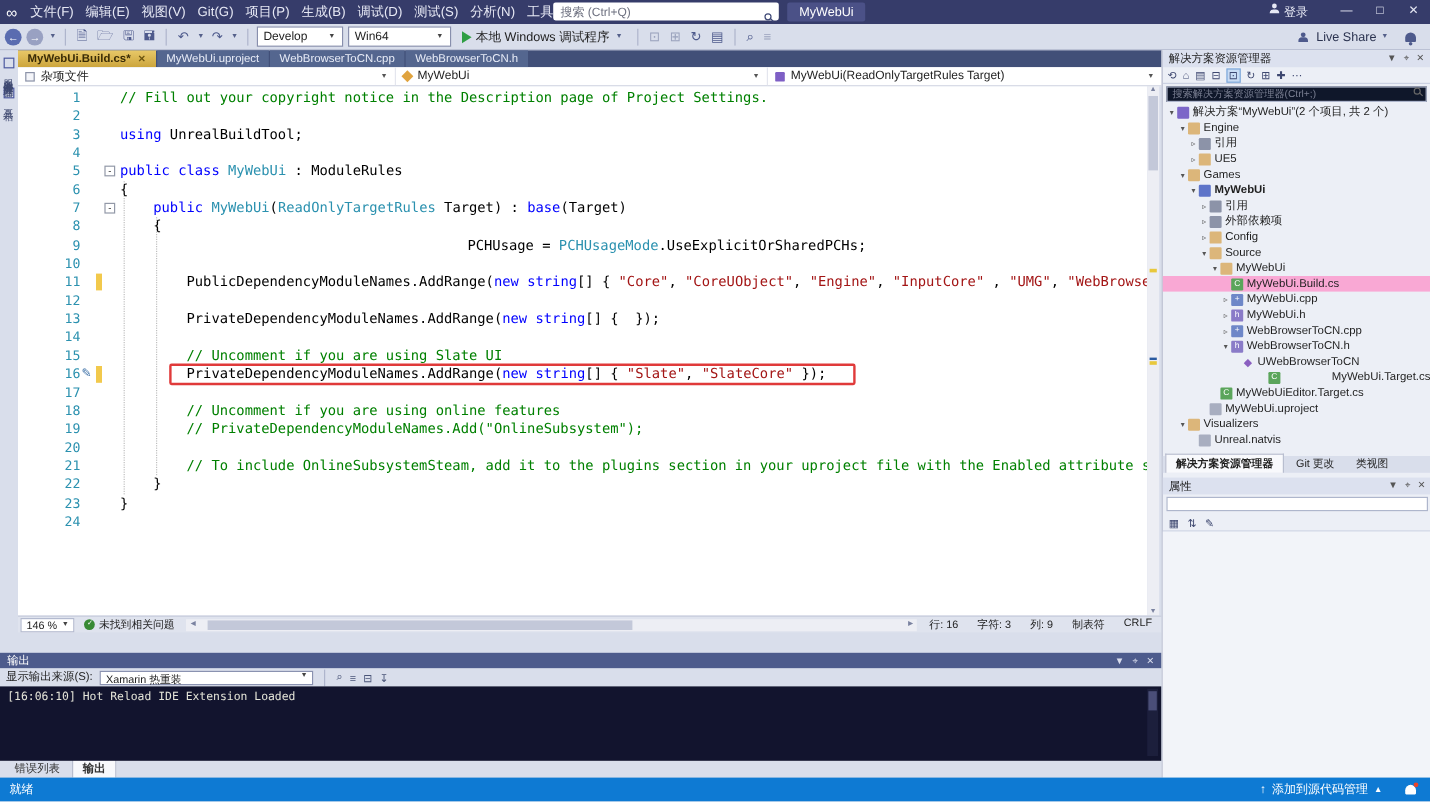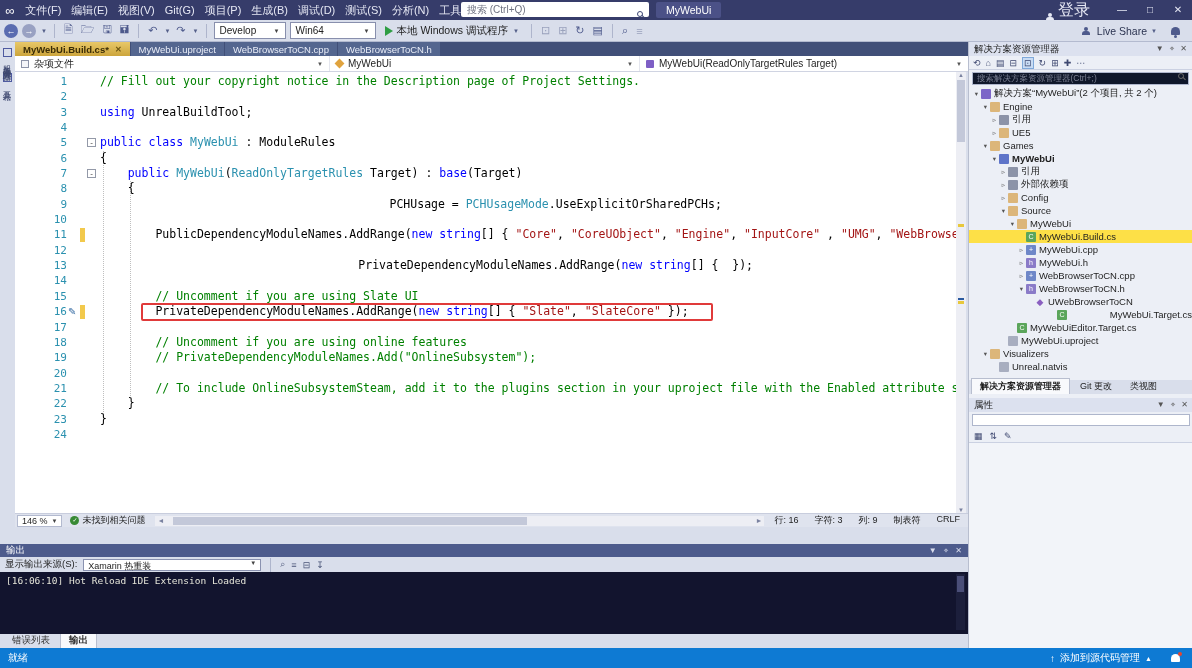--- a/index.html
+++ b/index.html
@@ -11,21 +11,21 @@
   .vslogo{margin:0 6px 0 5px;font-size:13px;color:#FFF;font-style:italic}
   .menu-item{padding:0 5px;height:20px;line-height:20px}
   .qsearch{position:absolute;left:461px;top:2px;width:188px;height:15px;background:#FFF;border-radius:2px;display:flex;align-items:flex-end;padding:0 6px;font-size:10px;color:#6E7180}
   .mag{margin-left:auto;width:6px;height:6px;border:1.3px solid #3E4876;border-radius:50%;position:relative;flex:none}
   .mag::after{content:'';position:absolute;width:4px;height:1.3px;background:#3E4876;transform:rotate(45deg);right:-3px;bottom:-1px}
   .wintitle{position:absolute;left:656px;top:2px;height:16px;line-height:16px;background:#4B5187;border-radius:2px;color:#FFF;font-size:10.5px;padding:0 10px}
   .tb-right{position:absolute;right:0;top:0;height:20px;display:flex;align-items:center}
   .person{width:8px;height:8px;position:relative;margin:0 4px 0 0}
   .person::before{content:'';position:absolute;left:2px;top:0;width:4px;height:4px;border-radius:50%;background:#E6E8F4}
   .person::after{content:'';position:absolute;left:0;bottom:0;width:8px;height:3.5px;border-radius:3px 3px 0 0;background:#E6E8F4}
-  .signin{display:flex;align-items:flex-end;font-size:16px;margin-right:18px}
+  .signin{display:flex;align-items:flex-start;font-size:10px;margin-right:18px}
   .winbtn{width:28px;height:20px;text-align:center;line-height:20px;font-size:10px;color:#E6E8F4}
 
   
   .toolbar{position:absolute;left:0;top:20px;width:1192px;height:22px;background:#D9DEEB;border-bottom:1px solid #B3BACF;display:flex;align-items:center;padding:0 4px;gap:4px;font-size:11px;color:#4A5578}
   .circle-btn{width:14px;height:14px;border-radius:50%;background:#5A6CB0;color:#FFF;font-size:9px;display:flex;align-items:center;justify-content:center;flex:none}
   .circle-btn.dis{background:#99A1C2}
   .sep{width:1px;height:14px;background:#AEB5CC;margin:0 3px;flex:none}
   .gicon{font-size:11px;color:#4E5A8C;padding:0 2px}
   .gicon.dis{color:#9AA2BC}
   .tinycar{font-size:6px;color:#55608A;margin-left:1px}
@@ -109,21 +109,21 @@
   
   .rpanel{position:absolute;left:968px;top:42px;width:224px;height:606px;background:#ECEFF6;border-left:1px solid #B8BECF;font-size:9.5px}
   .rp-header{height:14px;display:flex;align-items:center;padding:0 5px;background:#DCE1EF;color:#1E1E1E}
   .rp-hicons{margin-left:auto;display:flex;gap:6px;font-size:8px;color:#555}
   .rp-toolbar{height:14px;display:flex;align-items:center;gap:5px;padding:0 4px;font-size:9px;color:#3E4870;border-bottom:1px solid #CBD1E2}
   .rp-toolbar .act{background:#C9DCF4;border:1px solid #7FA8D9;padding:0 1px}
   .rp-search{margin:2px 3px;height:13px;background:#0f172a;border:1px solid #AEB6CC;display:flex;padding:0 4px;font-size:8.5px;color:#7A7F92}
   .rp-search .mag{border-color:#666}.rp-search .mag::after{background:#666}
   .tree{margin-top:2px}
   .trow{height:13px;display:flex;align-items:center;white-space:nowrap;overflow:hidden}
-  .trow.sel{background:#fde047}
+  .trow.sel{background:#f9a8d4}
   .arrow{width:9px;flex:none;font-size:6.5px;color:#555;text-align:center}
   .ticon{width:10px;height:10px;flex:none;margin-right:3px;font-size:7px;line-height:10px;text-align:center;color:#FFF;border-radius:1px;font-family:"Liberation Sans",sans-serif}
   .i-folder{background:#DCB67A}.i-sln{background:#7C66C8}.i-proj{background:#5E74C9}.i-ref{background:#8C93A8}
   .i-cs{background:#5BA55B}.i-cpp{background:#6E87C8}.i-h{background:#8A7BC8}.i-file{background:#A8AEC0}
   .i-class{background:transparent;color:#8A5FC0;font-size:9px}
   .tlabel.b{font-weight:bold}
   .rp-tabs{position:absolute;top:338px;left:0;width:224px;height:14px;display:flex;align-items:flex-end;background:#D9DEEB;padding-left:2px;font-size:9px;gap:2px}
   .props-header{position:absolute;top:356px;left:0;width:224px}
   .props-input{position:absolute;top:372px;left:3px;width:218px;height:12px;background:#FFF;border:1px solid #AEB6CC}
   .props-toolbar{position:absolute;top:388px;left:0;width:224px;height:13px;display:flex;align-items:center;gap:7px;padding:0 5px;font-size:9px;color:#3E4870;border-bottom:1px solid #CBD1E2}
@@ -271,21 +271,21 @@
       <div class="code-row"><span class="ln">3</span><span class="chg"></span><span class="fold"></span><span class="code" style="padding-left: 0px;"><span class="tk-kw">using</span><span class="tk-pl"> UnrealBuildTool;</span></span></div>
       <div class="code-row"><span class="ln">4</span><span class="chg"></span><span class="fold"></span><span class="code" style="padding-left: 0px;"></span></div>
       <div class="code-row"><span class="ln">5</span><span class="chg"></span><span class="fold"><span class="box">-</span></span><span class="code" style="padding-left: 0px;"><span class="tk-kw">public</span><span class="tk-pl"> </span><span class="tk-kw">class</span><span class="tk-pl"> </span><span class="tk-ty">MyWebUi</span><span class="tk-pl"> : ModuleRules</span></span></div>
       <div class="code-row"><span class="ln">6</span><span class="chg"></span><span class="fold"></span><span class="code" style="padding-left: 0px;"><span class="tk-pl">{</span></span></div>
       <div class="code-row"><span class="ln">7</span><span class="chg"></span><span class="fold"><span class="box">-</span></span><span class="code" style="padding-left: 27.7px;"><span class="tk-kw">public</span><span class="tk-pl"> </span><span class="tk-ty">MyWebUi</span><span class="tk-pl">(</span><span class="tk-ty">ReadOnlyTargetRules</span><span class="tk-pl"> Target) : </span><span class="tk-kw">base</span><span class="tk-pl">(Target)</span></span></div>
       <div class="code-row"><span class="ln">8</span><span class="chg"></span><span class="fold"></span><span class="code" style="padding-left: 27.7px;"><span class="tk-pl">{</span></span></div>
       <div class="code-row"><span class="ln">9</span><span class="chg"></span><span class="fold"></span><span class="code" style="padding-left: 55.4px; text-align: center;"><span class="tk-pl">PCHUsage = </span><span class="tk-ty">PCHUsageMode</span><span class="tk-pl">.UseExplicitOrSharedPCHs;</span></span></div>
       <div class="code-row"><span class="ln">10</span><span class="chg"></span><span class="fold"></span><span class="code" style="padding-left: 55.4px;"></span></div>
       <div class="code-row"><span class="ln">11</span><span class="chg"><span class="bar"></span></span><span class="fold"></span><span class="code" style="padding-left: 55.4px;"><span class="tk-pl">PublicDependencyModuleNames.AddRange(</span><span class="tk-kw">new</span><span class="tk-pl"> </span><span class="tk-kw">string</span><span class="tk-pl">[] { </span><span class="tk-st">"Core"</span><span class="tk-pl">, </span><span class="tk-st">"CoreUObject"</span><span class="tk-pl">, </span><span class="tk-st">"Engine"</span><span class="tk-pl">, </span><span class="tk-st">"InputCore"</span><span class="tk-pl"> , </span><span class="tk-st">"UMG"</span><span class="tk-pl">, </span><span class="tk-st">"WebBrowser"</span></span></div>
       <div class="code-row"><span class="ln">12</span><span class="chg"></span><span class="fold"></span><span class="code" style="padding-left: 55.4px;"></span></div>
-      <div class="code-row"><span class="ln">13</span><span class="chg"></span><span class="fold"></span><span class="code" style="padding-left: 55.4px; text-align: center;"><span class="tk-pl">PrivateDependencyModuleNames.AddRange(</span><span class="tk-kw">new</span><span class="tk-pl"> </span><span class="tk-kw">string</span><span class="tk-pl">[] {  });</span></span></div>
+      <div class="code-row"><span class="ln">13</span><span class="chg"></span><span class="fold"></span><span class="code" style="padding-left: 55.4px;"><span class="tk-pl">PrivateDependencyModuleNames.AddRange(</span><span class="tk-kw">new</span><span class="tk-pl"> </span><span class="tk-kw">string</span><span class="tk-pl">[] {  });</span></span></div>
       <div class="code-row"><span class="ln">14</span><span class="chg"></span><span class="fold"></span><span class="code" style="padding-left: 55.4px;"></span></div>
       <div class="code-row"><span class="ln">15</span><span class="chg"></span><span class="fold"></span><span class="code" style="padding-left: 55.4px;"><span class="tk-cm">// Uncomment if you are using Slate UI</span></span></div>
       <div class="code-row"><span class="ln">16</span><span class="chg"><span class="bar"></span><span class="pencil">✎</span></span><span class="fold"></span><span class="code" style="padding-left: 55.4px;"><span class="tk-pl">PrivateDependencyModuleNames.AddRange(</span><span class="tk-kw">new</span><span class="tk-pl"> </span><span class="tk-kw">string</span><span class="tk-pl">[] { </span><span class="tk-st">"Slate"</span><span class="tk-pl">, </span><span class="tk-st">"SlateCore"</span><span class="tk-pl"> });</span></span></div>
       <div class="code-row"><span class="ln">17</span><span class="chg"></span><span class="fold"></span><span class="code" style="padding-left: 55.4px;"></span></div>
       <div class="code-row"><span class="ln">18</span><span class="chg"></span><span class="fold"></span><span class="code" style="padding-left: 55.4px;"><span class="tk-cm">// Uncomment if you are using online features</span></span></div>
       <div class="code-row"><span class="ln">19</span><span class="chg"></span><span class="fold"></span><span class="code" style="padding-left: 55.4px;"><span class="tk-cm">// PrivateDependencyModuleNames.Add("OnlineSubsystem");</span></span></div>
       <div class="code-row"><span class="ln">20</span><span class="chg"></span><span class="fold"></span><span class="code" style="padding-left: 55.4px;"></span></div>
       <div class="code-row"><span class="ln">21</span><span class="chg"></span><span class="fold"></span><span class="code" style="padding-left: 55.4px;"><span class="tk-cm">// To include OnlineSubsystemSteam, add it to the plugins section in your uproject file with the Enabled attribute set to tr</span></span></div>
       <div class="code-row"><span class="ln">22</span><span class="chg"></span><span class="fold"></span><span class="code" style="padding-left: 27.7px;"><span class="tk-pl">}</span></span></div>
       <div class="code-row"><span class="ln">23</span><span class="chg"></span><span class="fold"></span><span class="code" style="padding-left: 0px;"><span class="tk-pl">}</span></span></div>

